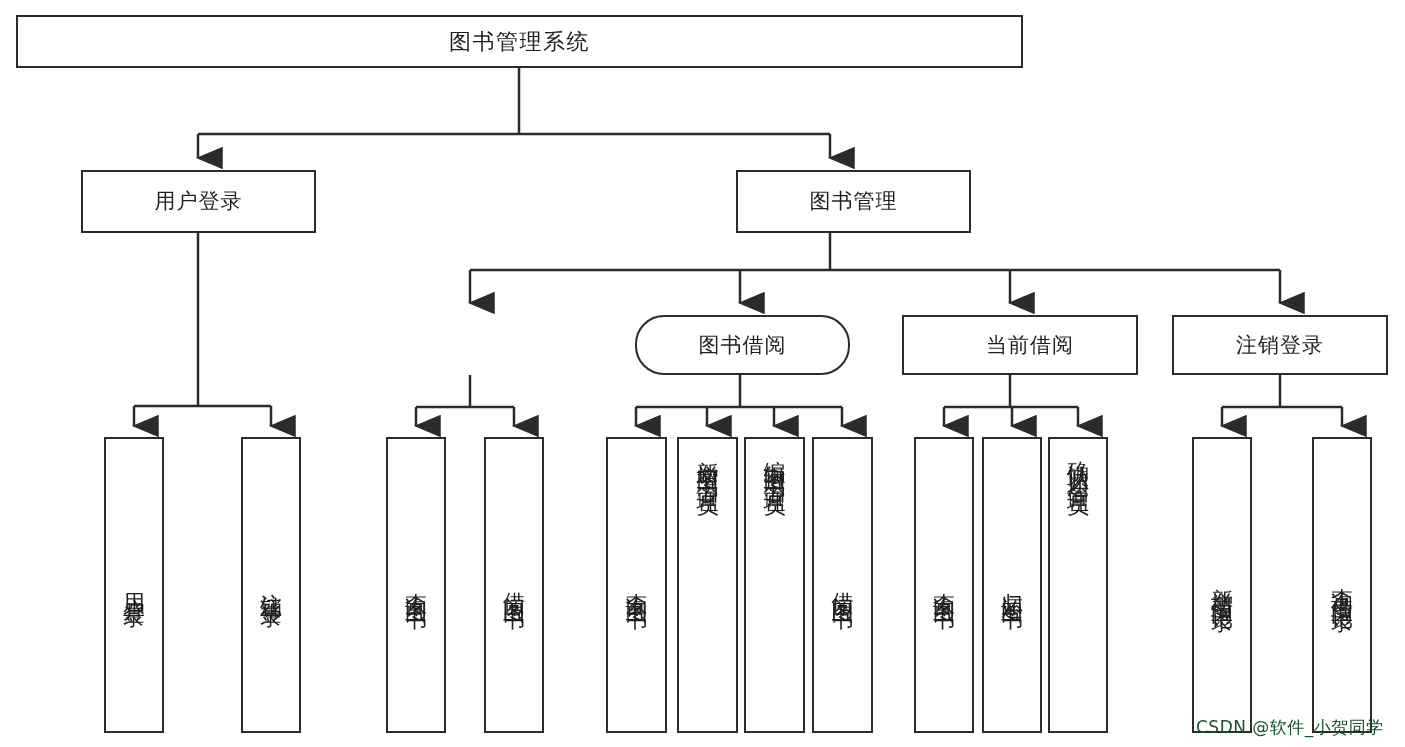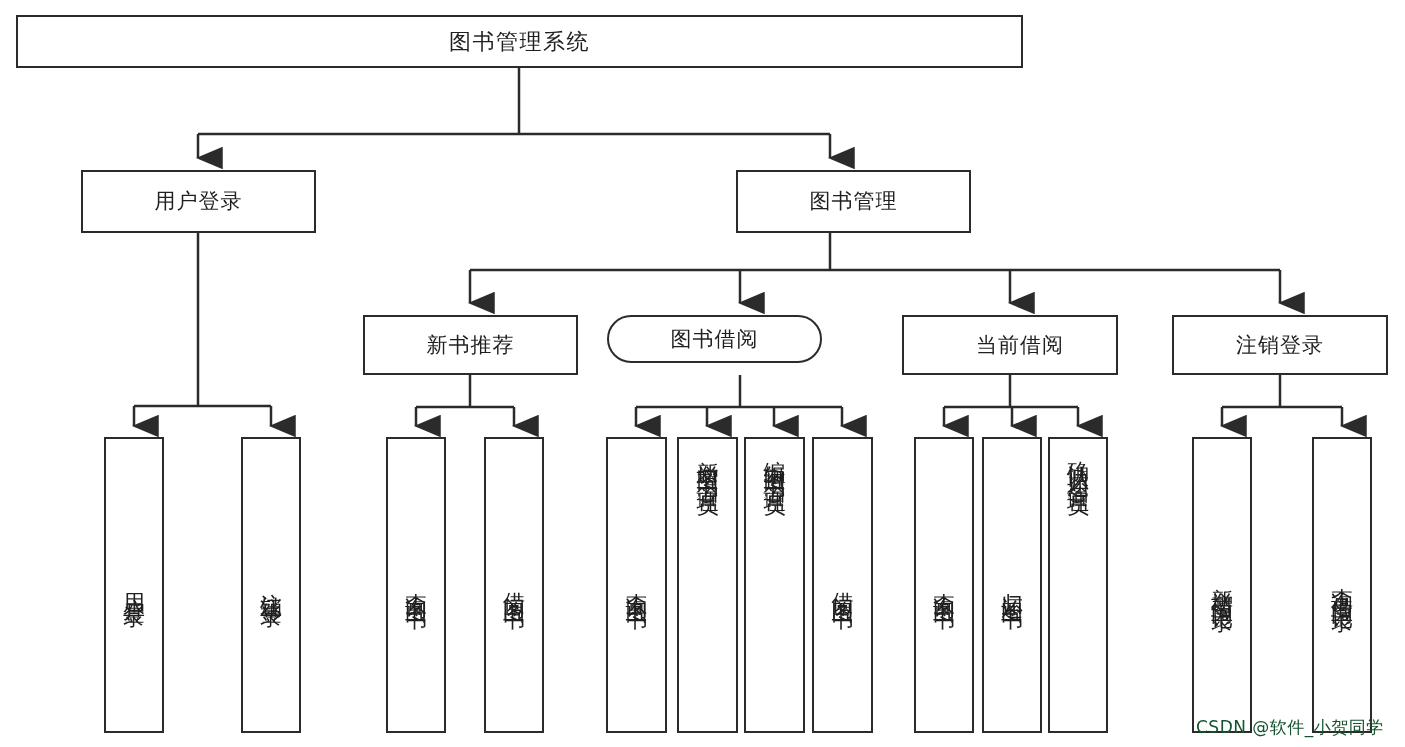--- a/index.html
+++ b/index.html
@@ -138,27 +138,24 @@
     <span class="label">图书管理系统</span>
   </div>
 
   <div class="node horiz" style="left:81px; top:170px; width:235px; height:63px;">
     <span class="label">用户登录</span>
   </div>
   <div class="node horiz" style="left:711px; top:170px; width:235px; height:63px;margin-left:25px;">
     <span class="label">图书管理</span>
   </div>
 
-  <div class="node horiz" style="left:363px; top:315px; width:215px; height:60px;">
-    <span class="label">新书推荐</span>
-  </div>
-  <div class="node horiz" style="left:607px; top:315px; width:215px; height:48px;border-radius:29px;">
+  <div class="node horiz" style="left:635px; top:315px; width:215px; height:60px;border-radius:29px;">
     <span class="label">图书借阅</span>
   </div>
-  <div class="node horiz" style="left:902px; top:315px; width:216px; height:60px;padding-left:20px;">
+  <div class="node horiz" style="left:902px; top:315px; width:236px; height:60px;padding-left:20px;">
     <span class="label">当前借阅</span>
   </div>
   <div class="node horiz" style="left:1172px; top:315px; width:216px; height:60px;">
     <span class="label">注销登录</span>
   </div>
 
   <div class="node vert center" style="left:104px; top:437px; width:60px; height:296px;">
     <span class="label">用户登录</span>
   </div>
   <div class="node vert center" style="left:241px; top:437px; width:60px; height:296px;">

